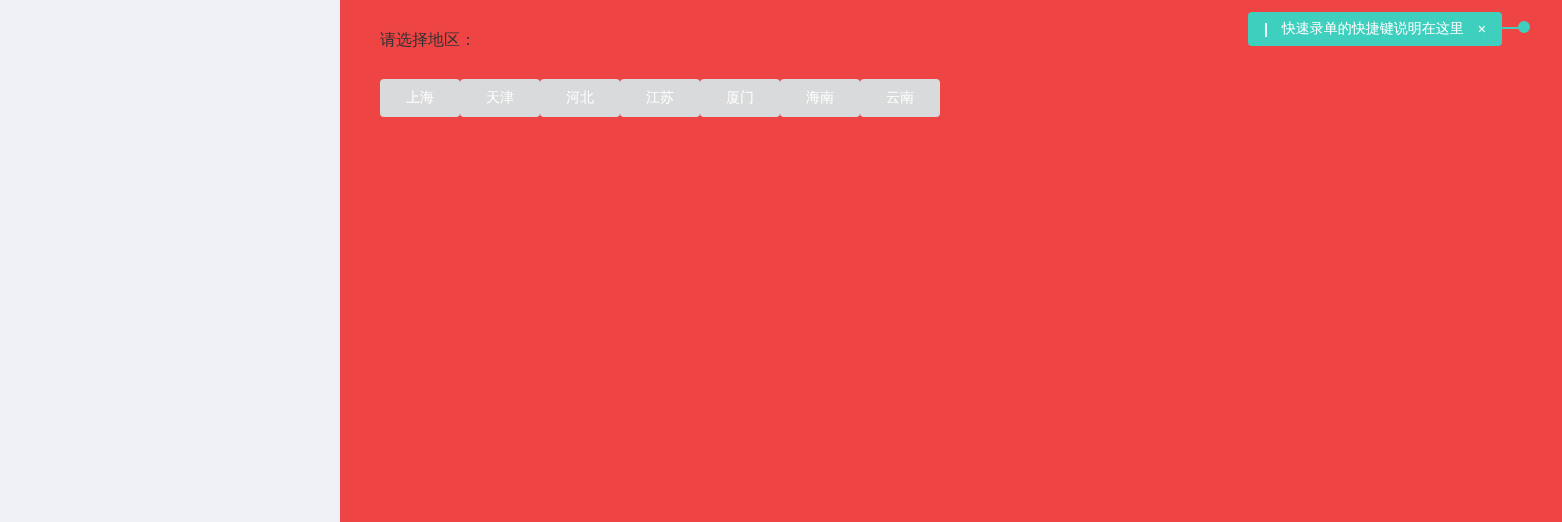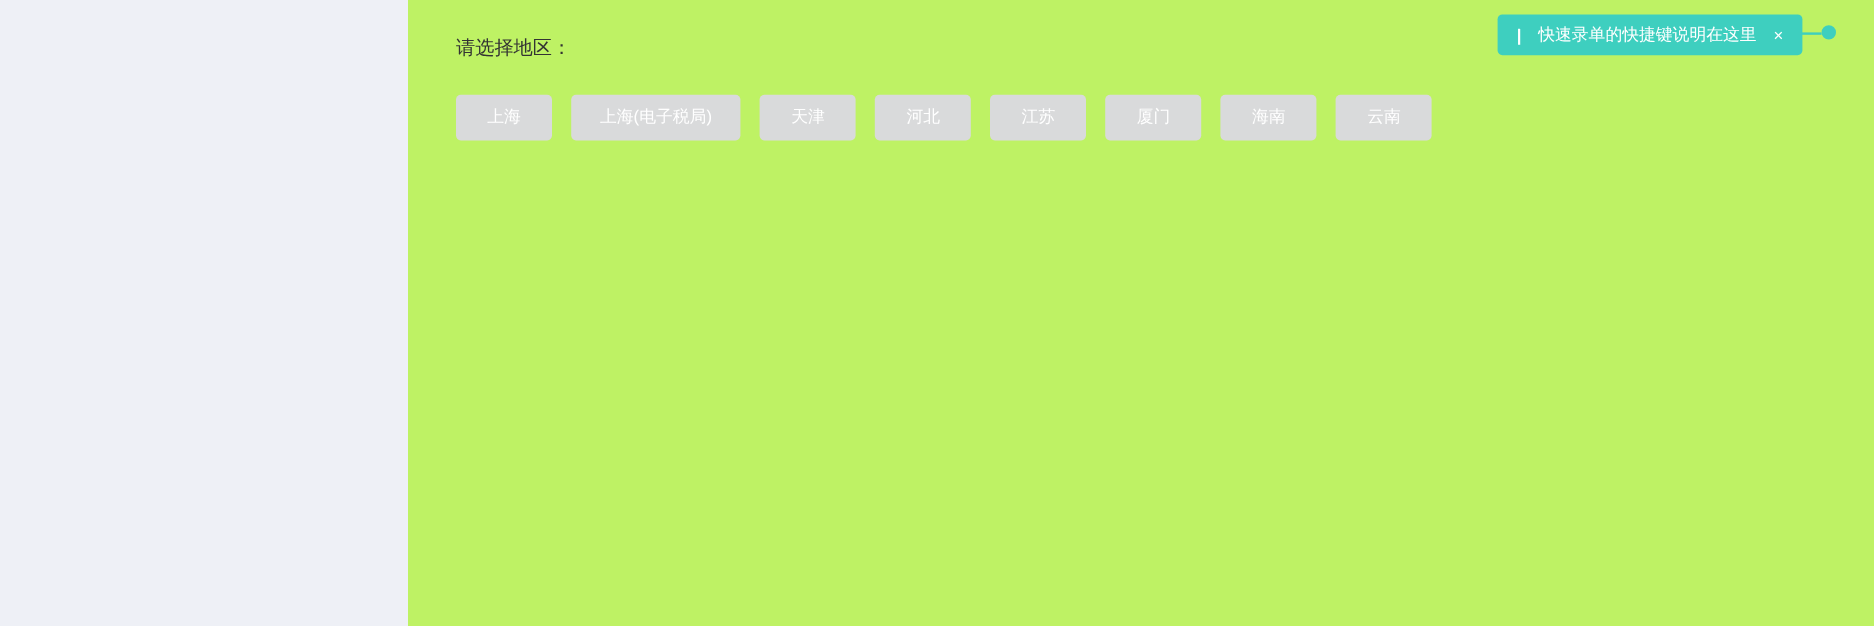--- a/index.html
+++ b/index.html
@@ -25,35 +25,34 @@
       height: 522px;
       background: #eef0f6;
     }
 
     .main-content {
       position: absolute;
       left: 340px;
       top: 0;
       width: 1222px;
       height: 522px;
-      background: #bef264;
+      background: #ef4444;
       padding: 30px 40px;
     }
 
     .page-title {
       font-size: 16px;
       color: #333;
       margin-bottom: 28px;
       font-weight: normal;
     }
 
     .region-buttons {
       display: flex;
       flex-wrap: wrap;
-      gap: 16px;
     }
 
     .region-btn {
       background: #d9dadb;
       border: none;
       border-radius: 4px;
       padding: 10px 24px;
       font-size: 14px;
       color: #fff;
       cursor: pointer;
@@ -118,21 +117,20 @@
 <body>
 
 <div class="left-sidebar"></div>
 
 <div class="main-content">
   <div class="page-title">请选择地区：</div>
 
   <div class="region-buttons">
 
   <button class="region-btn">上海</button>
-      <button class="region-btn">上海(电子税局)</button>
       <button class="region-btn">天津</button>
       <button class="region-btn">河北</button>
       <button class="region-btn">江苏</button>
       <button class="region-btn">厦门</button>
       <button class="region-btn">海南</button>
       <button class="region-btn">云南</button>
     </div>
 </div>
 
 <div class="tooltip-banner">

